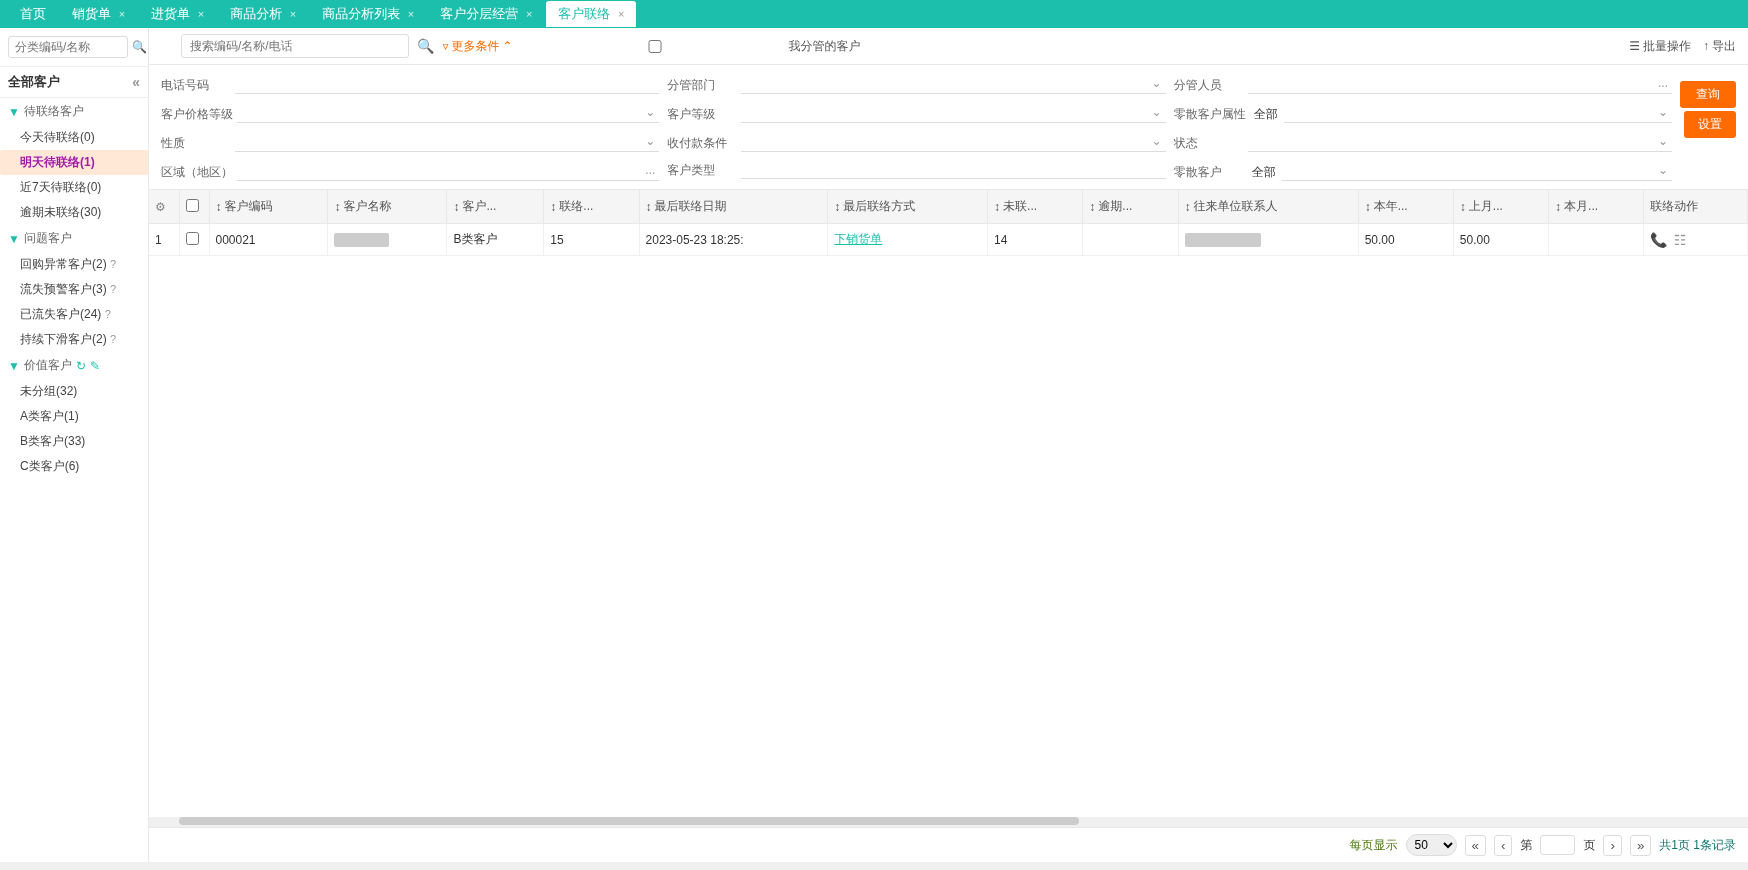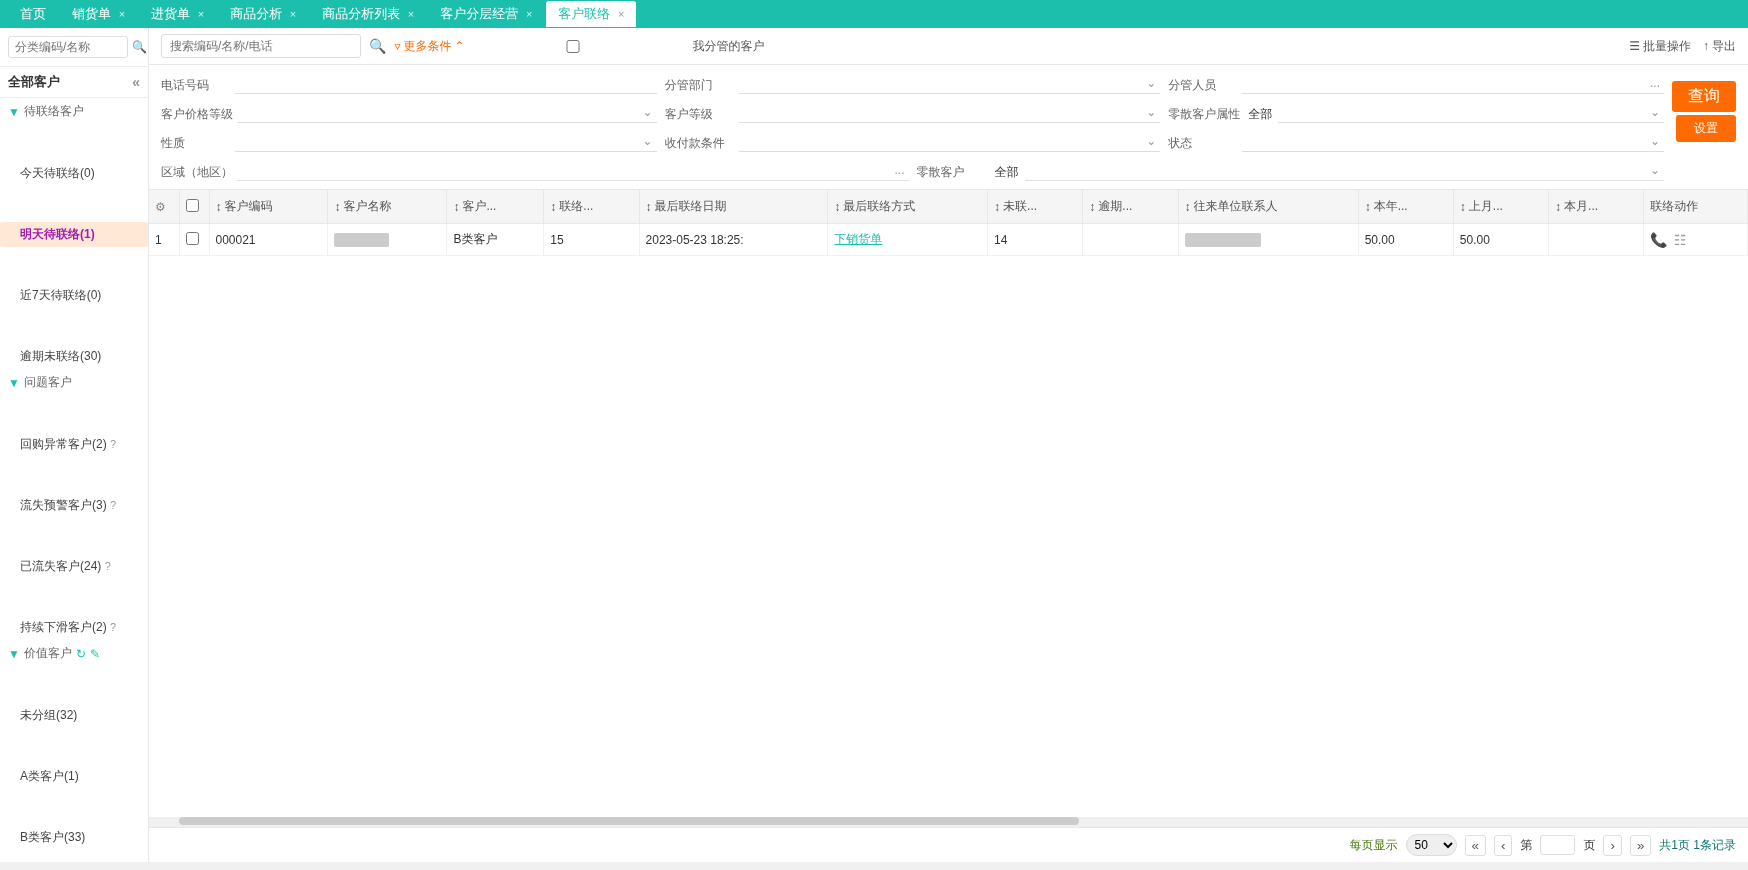--- a/index.html
+++ b/index.html
@@ -82,21 +82,20 @@
       font-size: 12px;
       cursor: pointer;
     }
     .sidebar-group-title .arrow { color: #1cbfab; margin-right: 4px; }
     .sidebar-item {
       padding: 4px 8px 4px 20px;
       cursor: pointer;
       color: #444;
       font-size: 12px;
       border-radius: 2px;
-      margin-top: 36px;
     }
     .sidebar-item.highlight { background: #ffe8d6; color: #a21caf; font-weight: bold; }
 
     
     .content {
       flex: 1;
       display: flex;
       flex-direction: column;
       overflow: hidden;
       background: #f5f5f5;
@@ -109,22 +108,23 @@
       display: flex;
       align-items: center;
       gap: 8px;
       border-bottom: 1px solid #e8e8e8;
     }
     .toolbar input {
       border: 1px solid #ddd;
       border-radius: 3px;
       padding: 4px 8px;
       font-size: 12px;
-      width: 200px;
+      width: 228px;
       outline: none;
+      margin-left: 20px;
     }
     .toolbar .search-btn {
       color: #1cbfab;
       cursor: pointer;
       font-size: 14px;
     }
     .toolbar .filter-btn {
       color: #ff6b00;
       cursor: pointer;
       display: flex;
@@ -197,21 +197,21 @@
       cursor: pointer;
     }
     .filter-select .chevron { margin-left: auto; color: #999; }
     .query-btn {
       background: #ff6b00;
       color: #fff;
       border: none;
       border-radius: 3px;
       padding: 5px 16px;
       cursor: pointer;
-      font-size: 16px;
+      font-size: 12px;
     }
     .settings-btn {
       background: #ff6b00;
       color: #fff;
       border: none;
       border-radius: 3px;
       padding: 5px 12px;
       cursor: pointer;
       font-size: 12px;
       margin-left: 4px;
@@ -472,20 +472,26 @@
               </div>
             </div>
           </div>
 
           <div class="filter-row">
             <div class="filter-field">
               <span class="filter-label">区域（地区）</span>
               <div class="filter-select" style="width:280px">
                 <span></span>
                 <span style="margin-left:auto;color:#999">...</span>
+              </div>
+            </div>
+            <div class="filter-field">
+              <span class="filter-label">客户类型</span>
+              <div class="filter-select" style="width:220px">
+                <span></span>
               </div>
             </div>
             <div class="filter-field">
               <span class="filter-label">零散客户</span>
               <span style="margin-left:4px;color:#333">全部</span>
               <div class="filter-select" style="width:140px;margin-left:2px">
                 <span class="chevron">⌄</span>
               </div>
             </div>
           </div>

